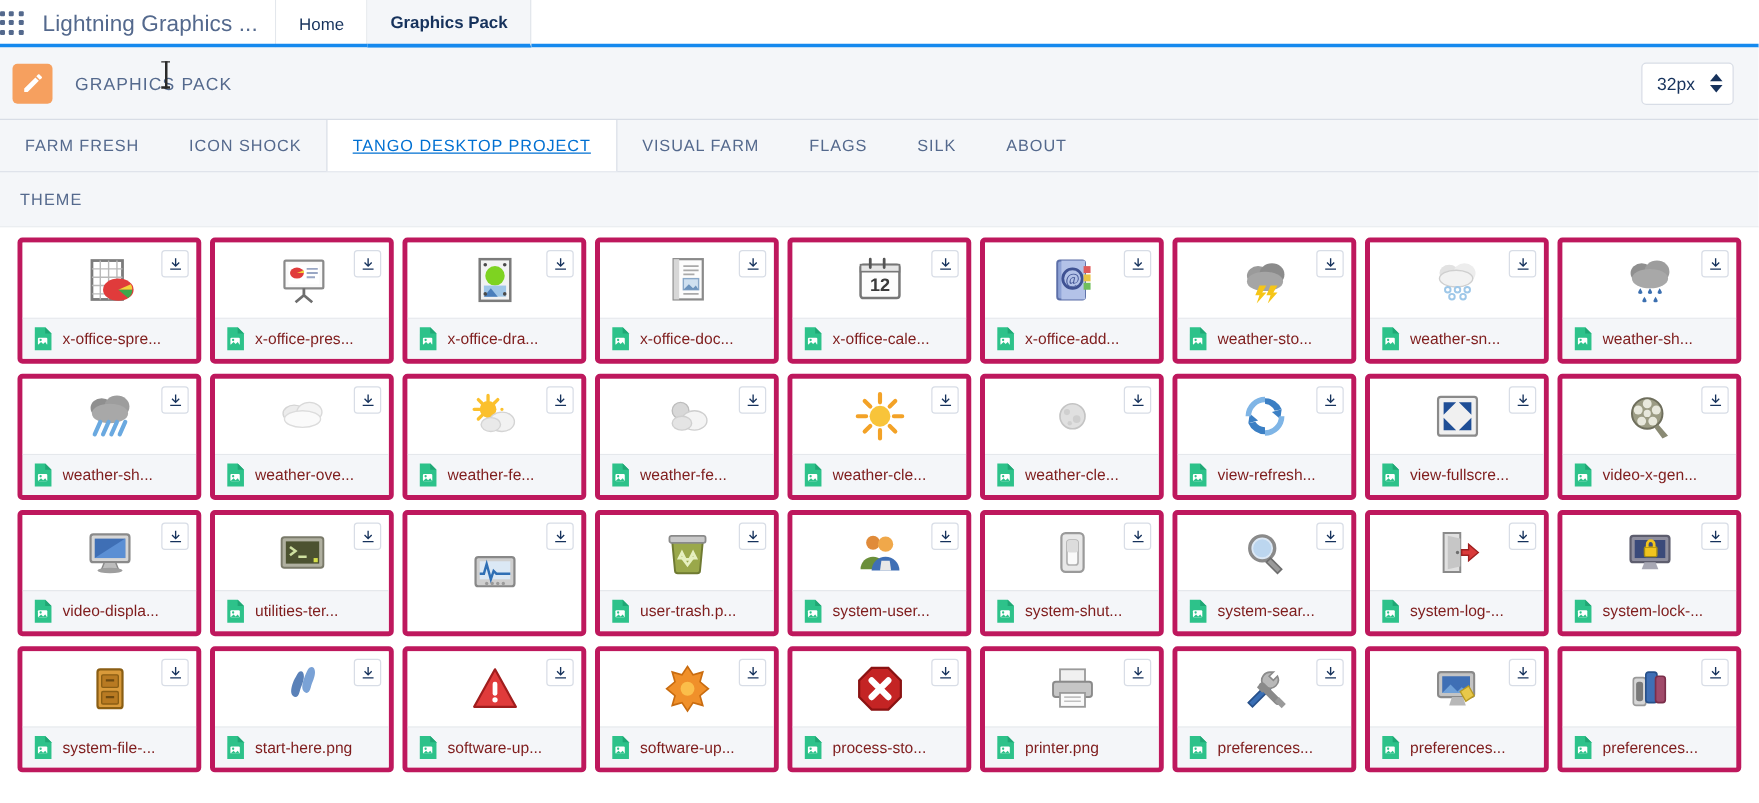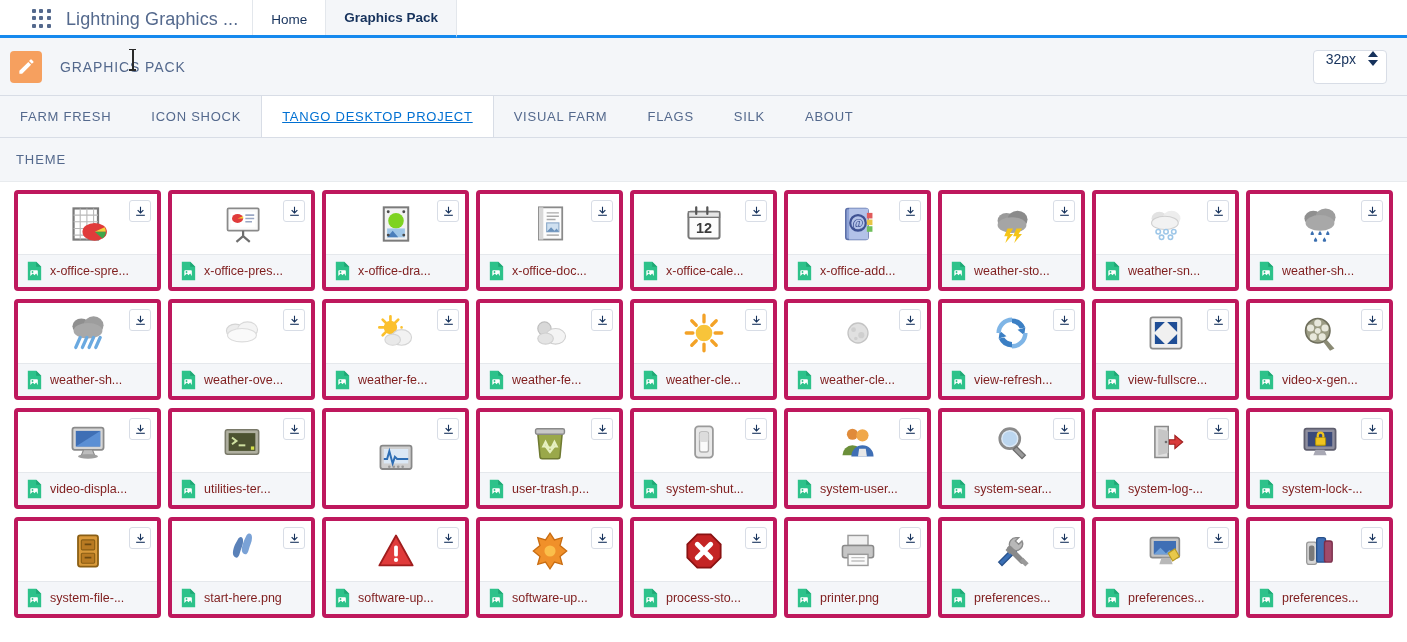--- a/index.html
+++ b/index.html
@@ -15,24 +15,23 @@
   .topnav {
     position: relative;
     height: 38px;
     background: #ffffff;
     display: flex;
     align-items: stretch;
   }
   .topnav-left {
     display: flex;
     align-items: center;
-    padding: 0 14px 0 12px;
+    padding: 0 14px 0 0;
     border-right: 1px solid #e3e7ec;
     height: 38px;
-    margin-left: 20px;
   }
   .waffle {
     width: 20px; height: 20px;
     display: grid;
     grid-template-columns: repeat(3, 1fr);
     grid-template-rows: repeat(3, 1fr);
     gap: 2px;
     margin-right: 14px;
     cursor: pointer;
   }
@@ -118,21 +117,21 @@
   }
   .text-caret::before { top: 0; }
   .text-caret::after { bottom: 0; }
   .text-caret i {
     position: absolute; left: 0; top: 0;
     width: 1.5px; height: 22px; background: #2a2a2a;
   }
   .stepper {
     margin-left: auto;
     display: flex;
-    align-items: flex-start;
+    align-items: center;
     background: #ffffff;
     border: 1px solid #d8dde6;
     border-radius: 4px;
     height: 34px;
     padding: 0 8px 0 12px;
     min-width: 70px;
   }
   .stepper-value {
     font-size: 14px;
     color: #16325c;
@@ -944,45 +943,20 @@
               <rect x="5" y="11" width="9" height="7" rx="1" fill="#fff"></rect>
               <path d="M5 18l3-3 2 2 2-2 2 3z" fill="#2dc28a"></path>
               <circle cx="7.6" cy="13.2" r="1.1" fill="#2dc28a"></circle>
             </svg></span>
           <span class="file-name">user-trash.p...</span>
         </div>
       </div>
       <div class="card">
         <div class="card-top">
           <svg class="preview" viewBox="0 0 36 36">
-            <rect x="10" y="4" width="16" height="28" rx="3" fill="#e8e8e8" stroke="#9a9a9a" stroke-width="1.6"></rect>
-            <rect x="14" y="9" width="8" height="18" rx="2" fill="#fafafa" stroke="#b0b0b0" stroke-width="1.2"></rect>
-            <rect x="14" y="9" width="8" height="9" rx="2" fill="#dcdcdc"></rect>
-          </svg>
-          <div class="dl-btn">
-            <svg width="13" height="13" viewBox="0 0 24 24" fill="#16325c">
-              <path d="M11 3h2v9.2l3.6-3.6 1.4 1.4L12 16 6 10l1.4-1.4L11 12.2z"></path>
-              <path d="M4 18h16v2H4z"></path>
-            </svg>
-          </div>
-        </div>
-        <div class="card-foot">
-          <span class="file-icon"><svg width="17" height="20" viewBox="0 0 20 24">
-              <path d="M2 1h10l6 6v16H2z" fill="#2dc28a"></path>
-              <path d="M12 1l6 6h-6z" fill="#1fa775"></path>
-              <rect x="5" y="11" width="9" height="7" rx="1" fill="#fff"></rect>
-              <path d="M5 18l3-3 2 2 2-2 2 3z" fill="#2dc28a"></path>
-              <circle cx="7.6" cy="13.2" r="1.1" fill="#2dc28a"></circle>
-            </svg></span>
-          <span class="file-name">system-shut...</span>
-        </div>
-      </div>
-      <div class="card">
-        <div class="card-top">
-          <svg class="preview" viewBox="0 0 36 36">
             <circle cx="13" cy="11" r="5" fill="#e08b3a"></circle>
             <path d="M4 30a9 9 0 0 1 18 0z" fill="#6b8f3a"></path>
             <circle cx="22" cy="12" r="5.5" fill="#f0a84a"></circle>
             <path d="M12 31a10 10 0 0 1 20 0z" fill="#3f6fb5"></path>
             <path d="M19 24h6l1 7h-8z" fill="#e8e8e8"></path>
           </svg>
           <div class="dl-btn">
             <svg width="13" height="13" viewBox="0 0 24 24" fill="#16325c">
               <path d="M11 3h2v9.2l3.6-3.6 1.4 1.4L12 16 6 10l1.4-1.4L11 12.2z"></path>
               <path d="M4 18h16v2H4z"></path>
@@ -996,20 +970,45 @@
               <rect x="5" y="11" width="9" height="7" rx="1" fill="#fff"></rect>
               <path d="M5 18l3-3 2 2 2-2 2 3z" fill="#2dc28a"></path>
               <circle cx="7.6" cy="13.2" r="1.1" fill="#2dc28a"></circle>
             </svg></span>
           <span class="file-name">system-user...</span>
         </div>
       </div>
       <div class="card">
         <div class="card-top">
           <svg class="preview" viewBox="0 0 36 36">
+            <rect x="10" y="4" width="16" height="28" rx="3" fill="#e8e8e8" stroke="#9a9a9a" stroke-width="1.6"></rect>
+            <rect x="14" y="9" width="8" height="18" rx="2" fill="#fafafa" stroke="#b0b0b0" stroke-width="1.2"></rect>
+            <rect x="14" y="9" width="8" height="9" rx="2" fill="#dcdcdc"></rect>
+          </svg>
+          <div class="dl-btn">
+            <svg width="13" height="13" viewBox="0 0 24 24" fill="#16325c">
+              <path d="M11 3h2v9.2l3.6-3.6 1.4 1.4L12 16 6 10l1.4-1.4L11 12.2z"></path>
+              <path d="M4 18h16v2H4z"></path>
+            </svg>
+          </div>
+        </div>
+        <div class="card-foot">
+          <span class="file-icon"><svg width="17" height="20" viewBox="0 0 20 24">
+              <path d="M2 1h10l6 6v16H2z" fill="#2dc28a"></path>
+              <path d="M12 1l6 6h-6z" fill="#1fa775"></path>
+              <rect x="5" y="11" width="9" height="7" rx="1" fill="#fff"></rect>
+              <path d="M5 18l3-3 2 2 2-2 2 3z" fill="#2dc28a"></path>
+              <circle cx="7.6" cy="13.2" r="1.1" fill="#2dc28a"></circle>
+            </svg></span>
+          <span class="file-name">system-shut...</span>
+        </div>
+      </div>
+      <div class="card">
+        <div class="card-top">
+          <svg class="preview" viewBox="0 0 36 36">
             <circle cx="16" cy="15" r="9" fill="#dce8f5" stroke="#8a8a8a" stroke-width="2.4"></circle>
             <circle cx="16" cy="15" r="6.5" fill="#bcd6ef"></circle>
             <path d="M22 22l8 8-3 3-8-8z" fill="#9a9a9a" stroke="#6e6e6e" stroke-width="1.2"></path>
           </svg>
           <div class="dl-btn">
             <svg width="13" height="13" viewBox="0 0 24 24" fill="#16325c">
               <path d="M11 3h2v9.2l3.6-3.6 1.4 1.4L12 16 6 10l1.4-1.4L11 12.2z"></path>
               <path d="M4 18h16v2H4z"></path>
             </svg>
           </div>

